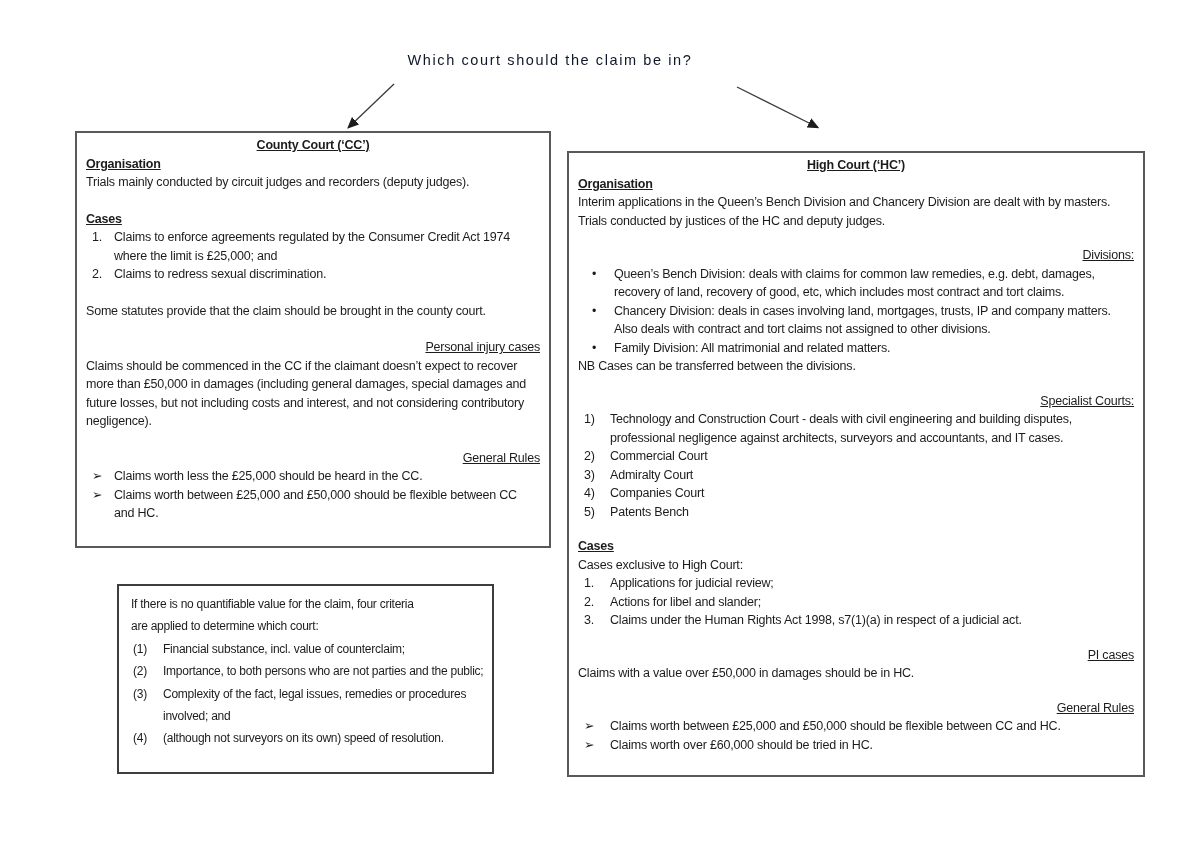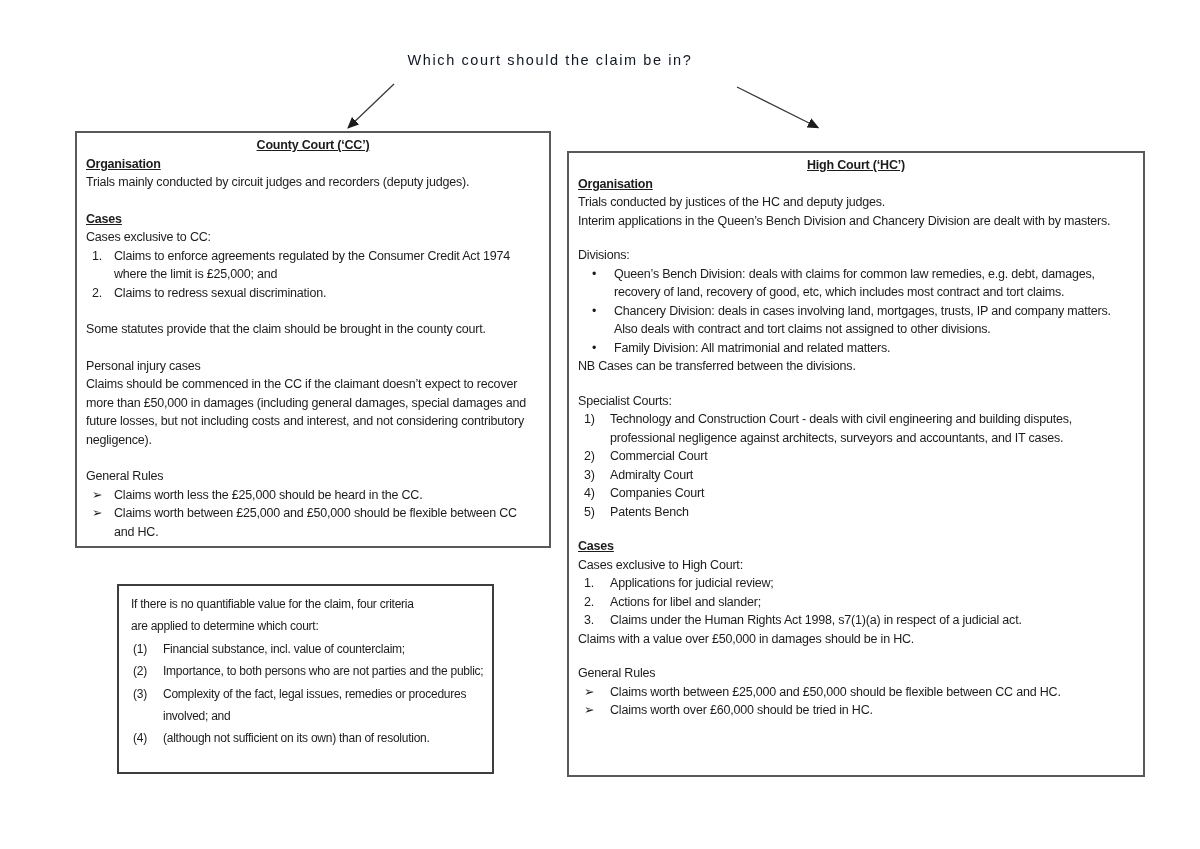--- a/index.html
+++ b/index.html
@@ -46,20 +46,22 @@
   .box-title {
     text-align: center;
     font-weight: bold;
     text-decoration: underline;
   }
   .h-bold {
     font-weight: bold;
     text-decoration: underline;
   }
   .h-plain {
+    text-decoration: underline;
+    text-align: right;
   }
   .gap-cc { margin-top: 18px; }
   .gap-hc { margin-top: 16px; }
 
   .li-row { display: flex; }
   .li-row .marker { flex: 0 0 auto; }
   .li-row .li-text { flex: 1 1 auto; }
 
   
   .list-cc .li-row { padding-left: 6px; }
@@ -101,21 +103,20 @@
   <line x1="394" y1="84" x2="349" y2="127" stroke="#3a3a3a" stroke-width="1.3" marker-end="url(#ah)"></line>
   <line x1="737" y1="87" x2="817" y2="127" stroke="#3a3a3a" stroke-width="1.3" marker-end="url(#ah)"></line>
 </svg>
 
 <div class="court-box box-cc">
   <div class="box-title">County Court (‘CC’)</div>
   <div class="h-bold">Organisation</div>
   <div>Trials mainly conducted by circuit judges and recorders (deputy judges).</div>
 
   <div class="h-bold gap-cc">Cases</div>
-  <div>Cases exclusive to CC:</div>
   <div class="list-cc">
     <div class="li-row">
       <span class="marker">1.</span>
       <span class="li-text">Claims to enforce agreements regulated by the Consumer Credit Act 1974 where the limit is £25,000; and</span>
     </div>
     <div class="li-row">
       <span class="marker">2.</span>
       <span class="li-text">Claims to redress sexual discrimination.</span>
     </div>
   </div>
@@ -133,22 +134,22 @@
     <div class="li-row">
       <span class="marker">➢</span>
       <span class="li-text">Claims worth between £25,000 and £50,000 should be flexible between CC and HC.</span>
     </div>
   </div>
 </div>
 
 <div class="court-box box-hc">
   <div class="box-title">High Court (‘HC’)</div>
   <div class="h-bold">Organisation</div>
+  <div>Interim applications in the Queen’s Bench Division and Chancery Division are dealt with by masters.</div>
   <div>Trials conducted by justices of the HC and deputy judges.</div>
-  <div>Interim applications in the Queen’s Bench Division and Chancery Division are dealt with by masters.</div>
 
   <div class="h-plain gap-hc">Divisions:</div>
   <div class="list-hc-bullet">
     <div class="li-row">
       <span class="marker">•</span>
       <span class="li-text">Queen’s Bench Division: deals with claims for common law remedies, e.g. debt, damages, recovery of land, recovery of good, etc, which includes most contract and tort claims.</span>
     </div>
     <div class="li-row">
       <span class="marker">•</span>
       <span class="li-text">Chancery Division: deals in cases involving land, mortgages, trusts, IP and company matters. Also deals with contract and tort claims not assigned to other divisions.</span>
@@ -194,20 +195,21 @@
     <div class="li-row">
       <span class="marker">2.</span>
       <span class="li-text">Actions for libel and slander;</span>
     </div>
     <div class="li-row">
       <span class="marker">3.</span>
       <span class="li-text">Claims under the Human Rights Act 1998, s7(1)(a) in respect of a judicial act.</span>
     </div>
   </div>
 
+  <div class="h-plain gap-hc">PI cases</div>
   <div>Claims with a value over £50,000 in damages should be in HC.</div>
 
   <div class="h-plain gap-hc">General Rules</div>
   <div class="list-hc-num">
     <div class="li-row">
       <span class="marker">➢</span>
       <span class="li-text">Claims worth between £25,000 and £50,000 should be flexible between CC and HC.</span>
     </div>
     <div class="li-row">
       <span class="marker">➢</span>
@@ -226,15 +228,15 @@
   <div class="li-row">
     <span class="marker">(2)</span>
     <span class="li-text">Importance, to both persons who are not parties and the public;</span>
   </div>
   <div class="li-row">
     <span class="marker">(3)</span>
     <span class="li-text">Complexity of the fact, legal issues, remedies or procedures involved; and</span>
   </div>
   <div class="li-row">
     <span class="marker">(4)</span>
-    <span class="li-text">(although not sufficient on its own) than of resolution.</span>
+    <span class="li-text">(although not surveyors on its own) speed of resolution.</span>
   </div>
 </div>
 
 </body></html>

